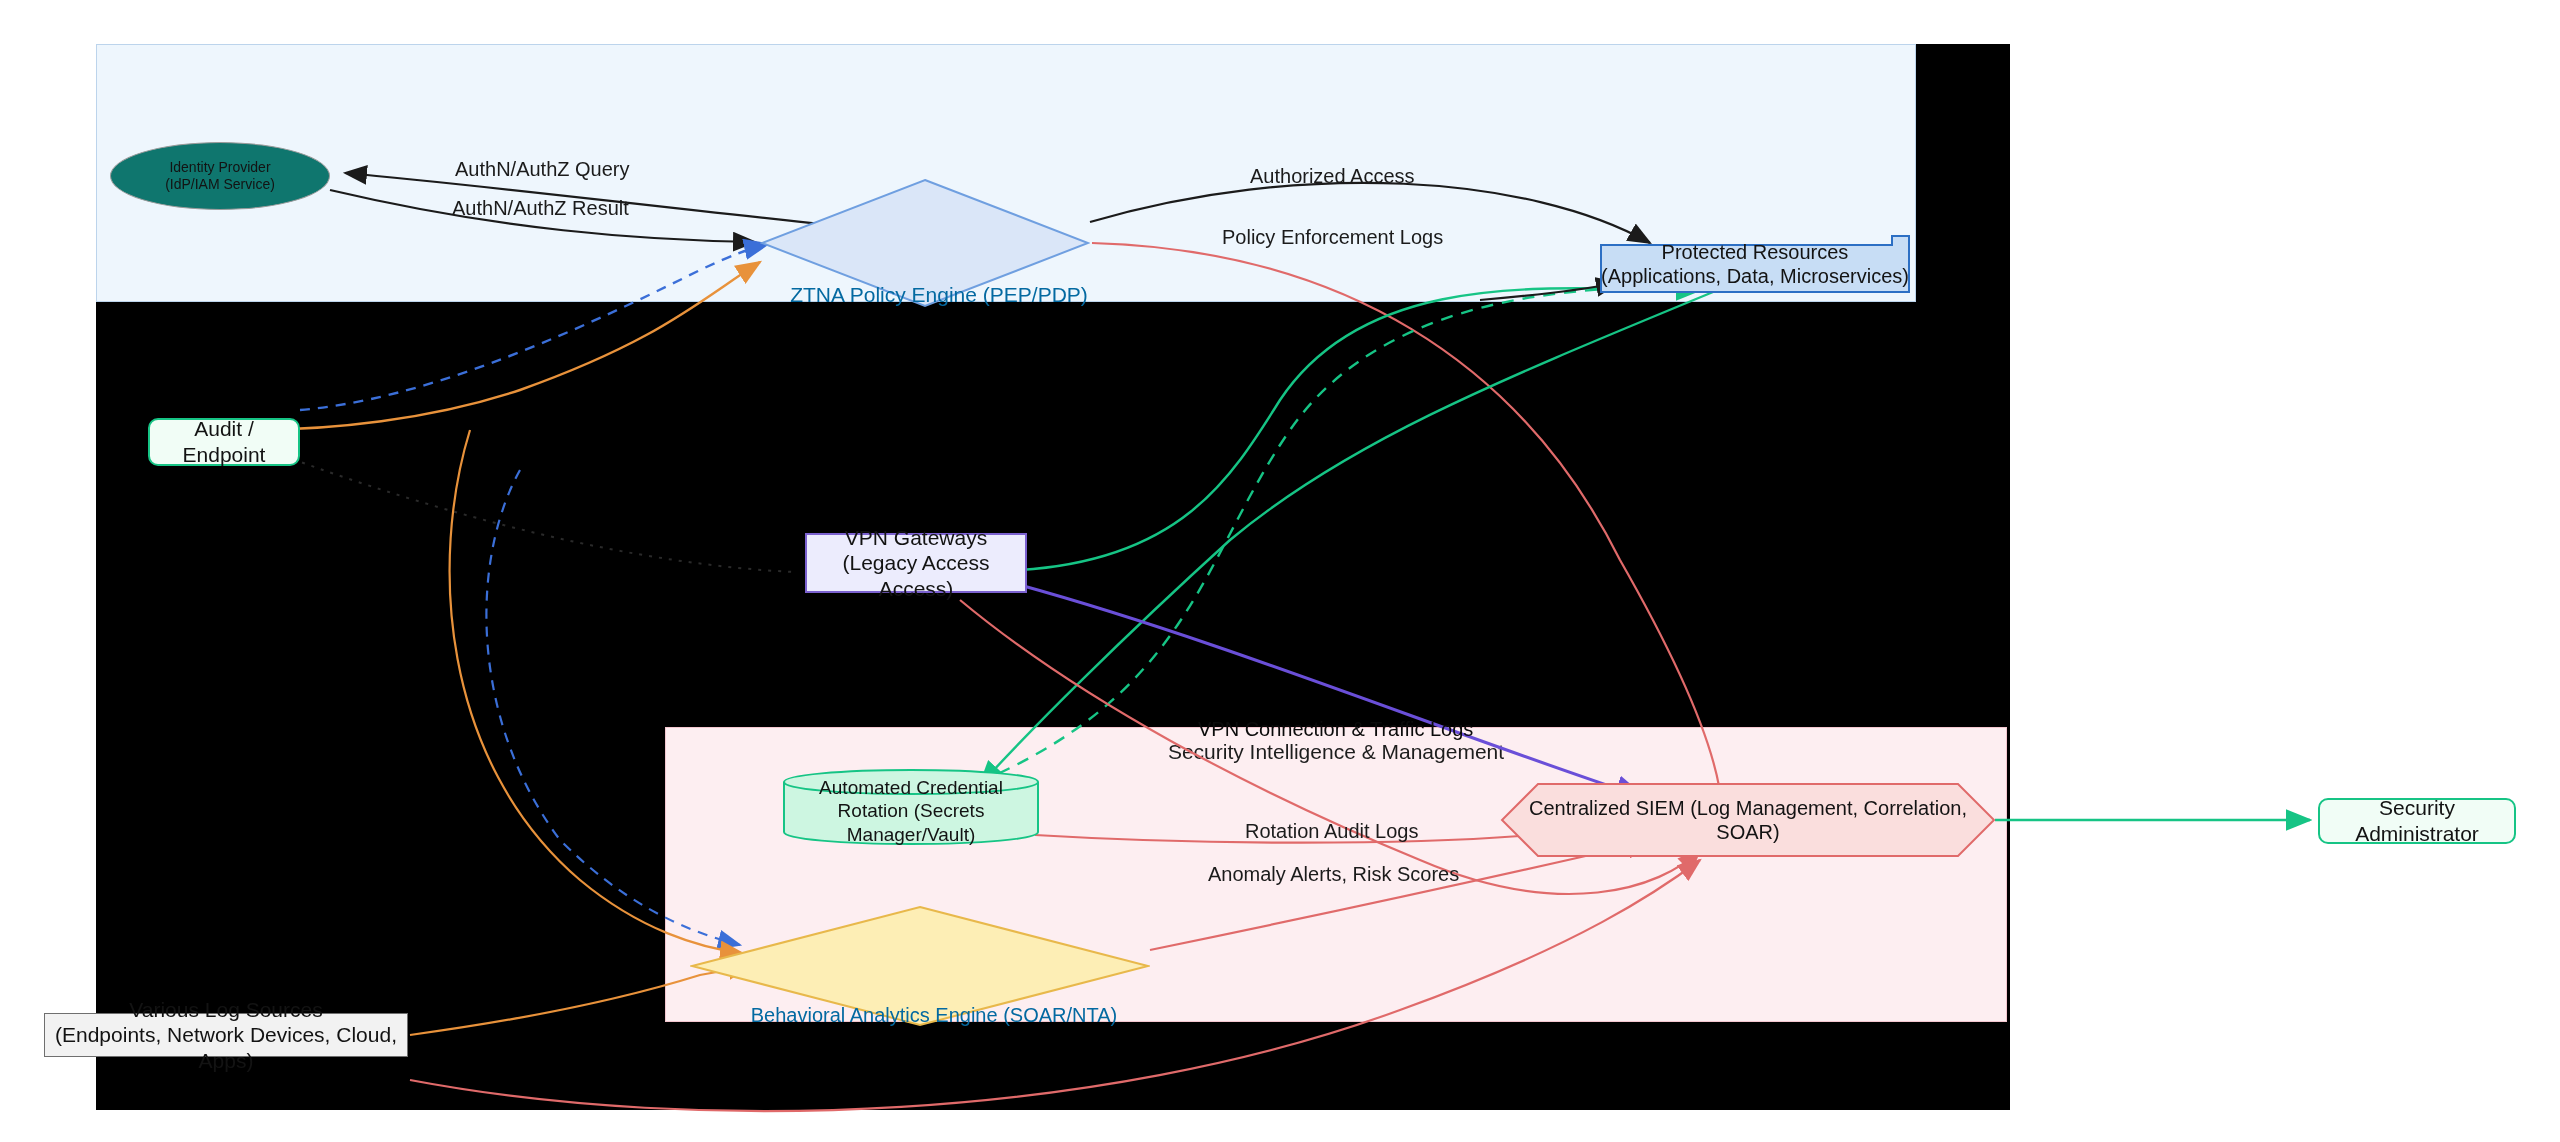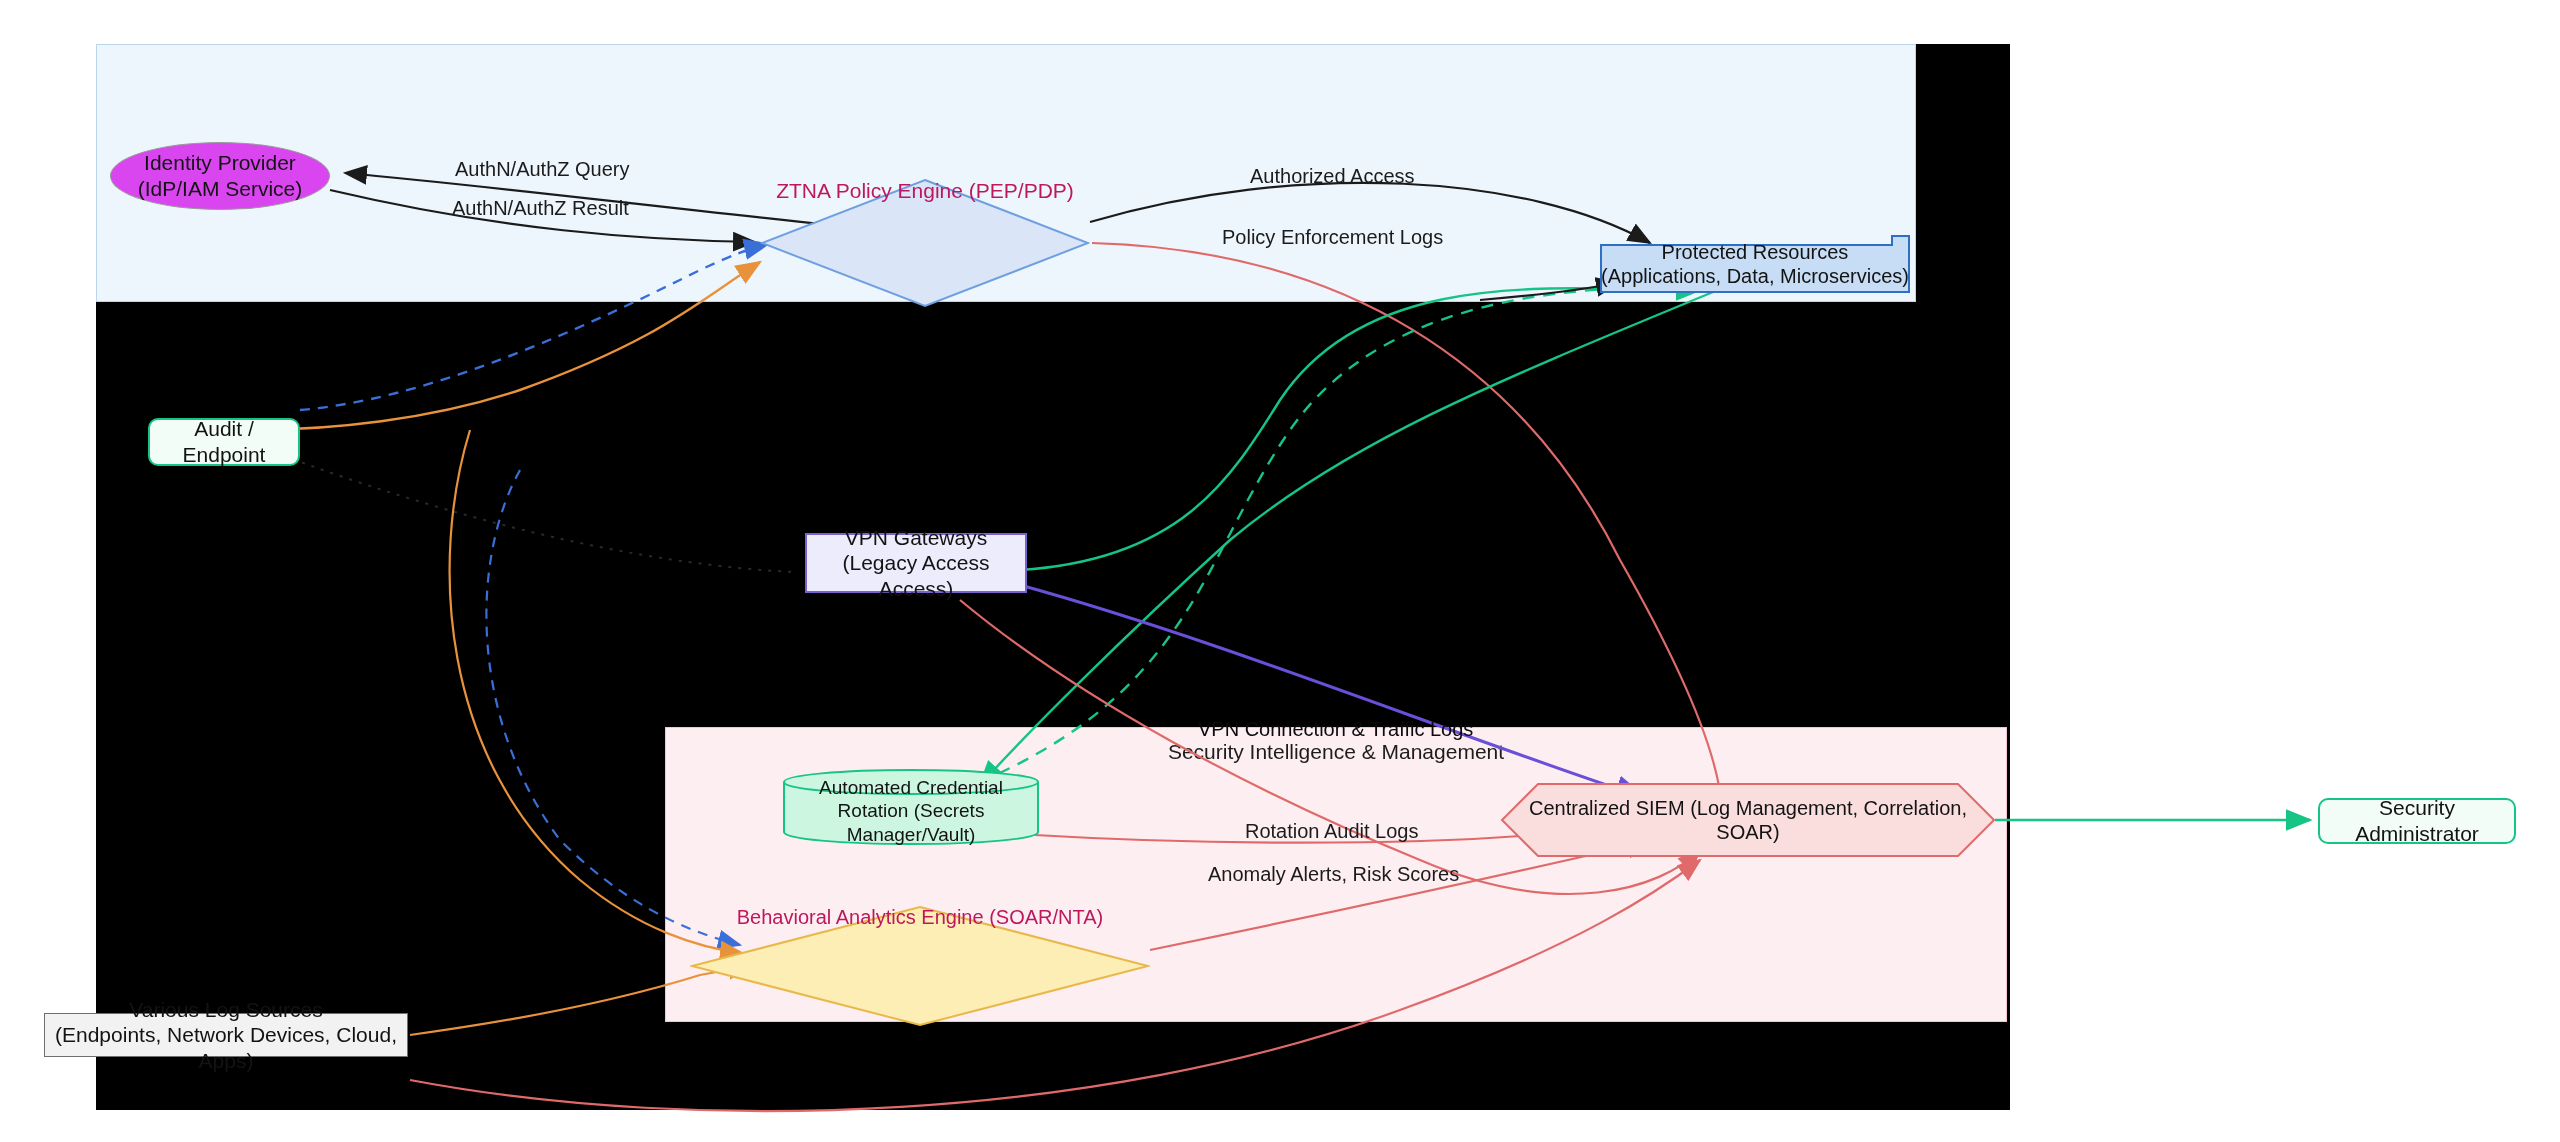--- a/index.html
+++ b/index.html
@@ -15,28 +15,28 @@
   .sg-ztna{background:#eef6fd;border:1px solid #bcd4ec;}
   .sg-sec{background:#fdeef1;border:1px solid #f3c6cf;}
   .sg-title{position:absolute;left:0;right:0;text-align:center;font-size:21px;color:#1d1d1d;}
 
   .node{position:absolute;box-sizing:border-box;display:flex;align-items:center;
         justify-content:center;text-align:center;line-height:1.22;color:#131313;}
   .node .l1{display:block;}
   .node .l2{display:block;}
 
   
-  .n-idp{border-radius:50%;background:#d946ef;border:1.6px solid #9a9a9a;font-size:21px;}
+  .n-idp{border-radius:50%;background:#0f766e;border:1.6px solid #9a9a9a;font-size:14px;}
 
   
   .diamond-wrap{position:absolute;}
   .diamond-wrap svg{position:absolute;left:0;top:0;}
-  .diamond-label{position:absolute;left:0;top:0;width:100%;height:100%;
-        display:flex;align-items:flex-start;justify-content:center;text-align:center;
-        font-size:21px;color:#be185d;line-height:1.22;}
+  .diamond-label{position:absolute;left:14px;top:0;width:100%;height:100%;
+        display:flex;align-items:flex-end;justify-content:center;text-align:center;
+        font-size:21px;color:#0369a1;line-height:1.22;}
 
   
   .fold-wrap{position:absolute;}
   .fold-wrap svg{position:absolute;left:0;top:0;}
   .fold-label{position:absolute;left:0;top:0;width:100%;height:100%;
         display:flex;align-items:center;justify-content:center;text-align:center;
         font-size:21px;color:#131313;line-height:1.22;}
 
   
   .n-round{border-radius:10px;background:#f1fdf6;border:2px solid #16c485;font-size:21px;}

